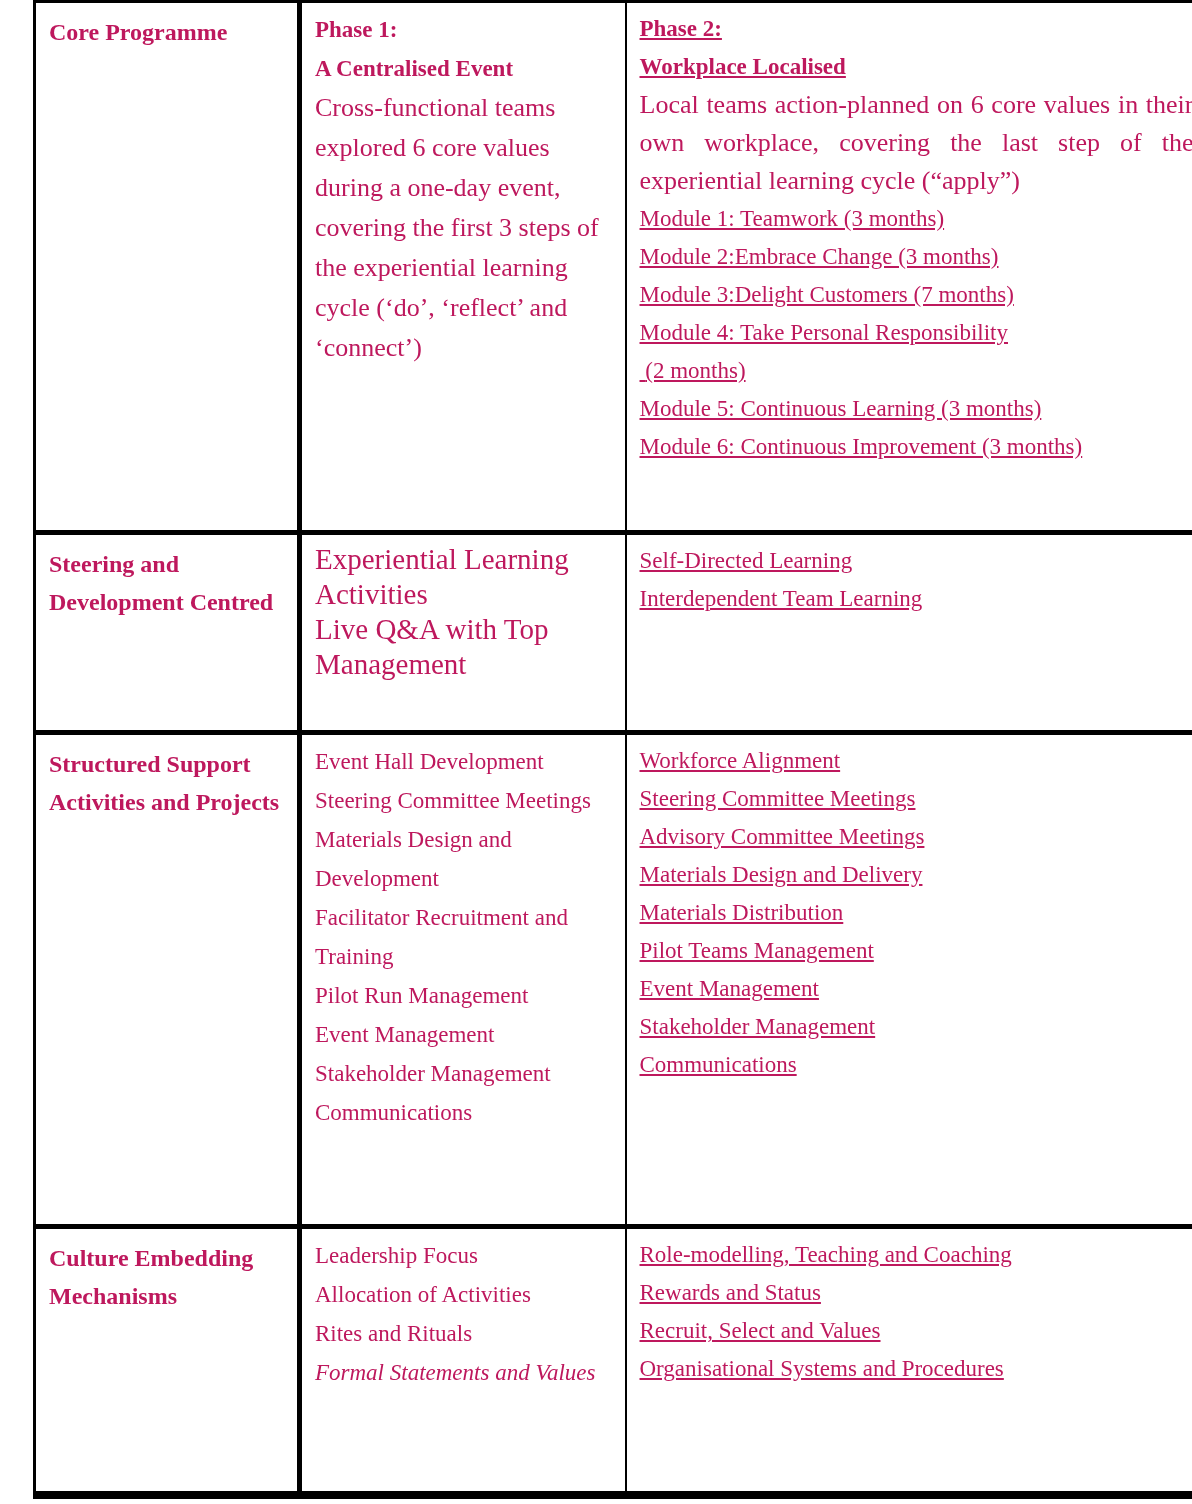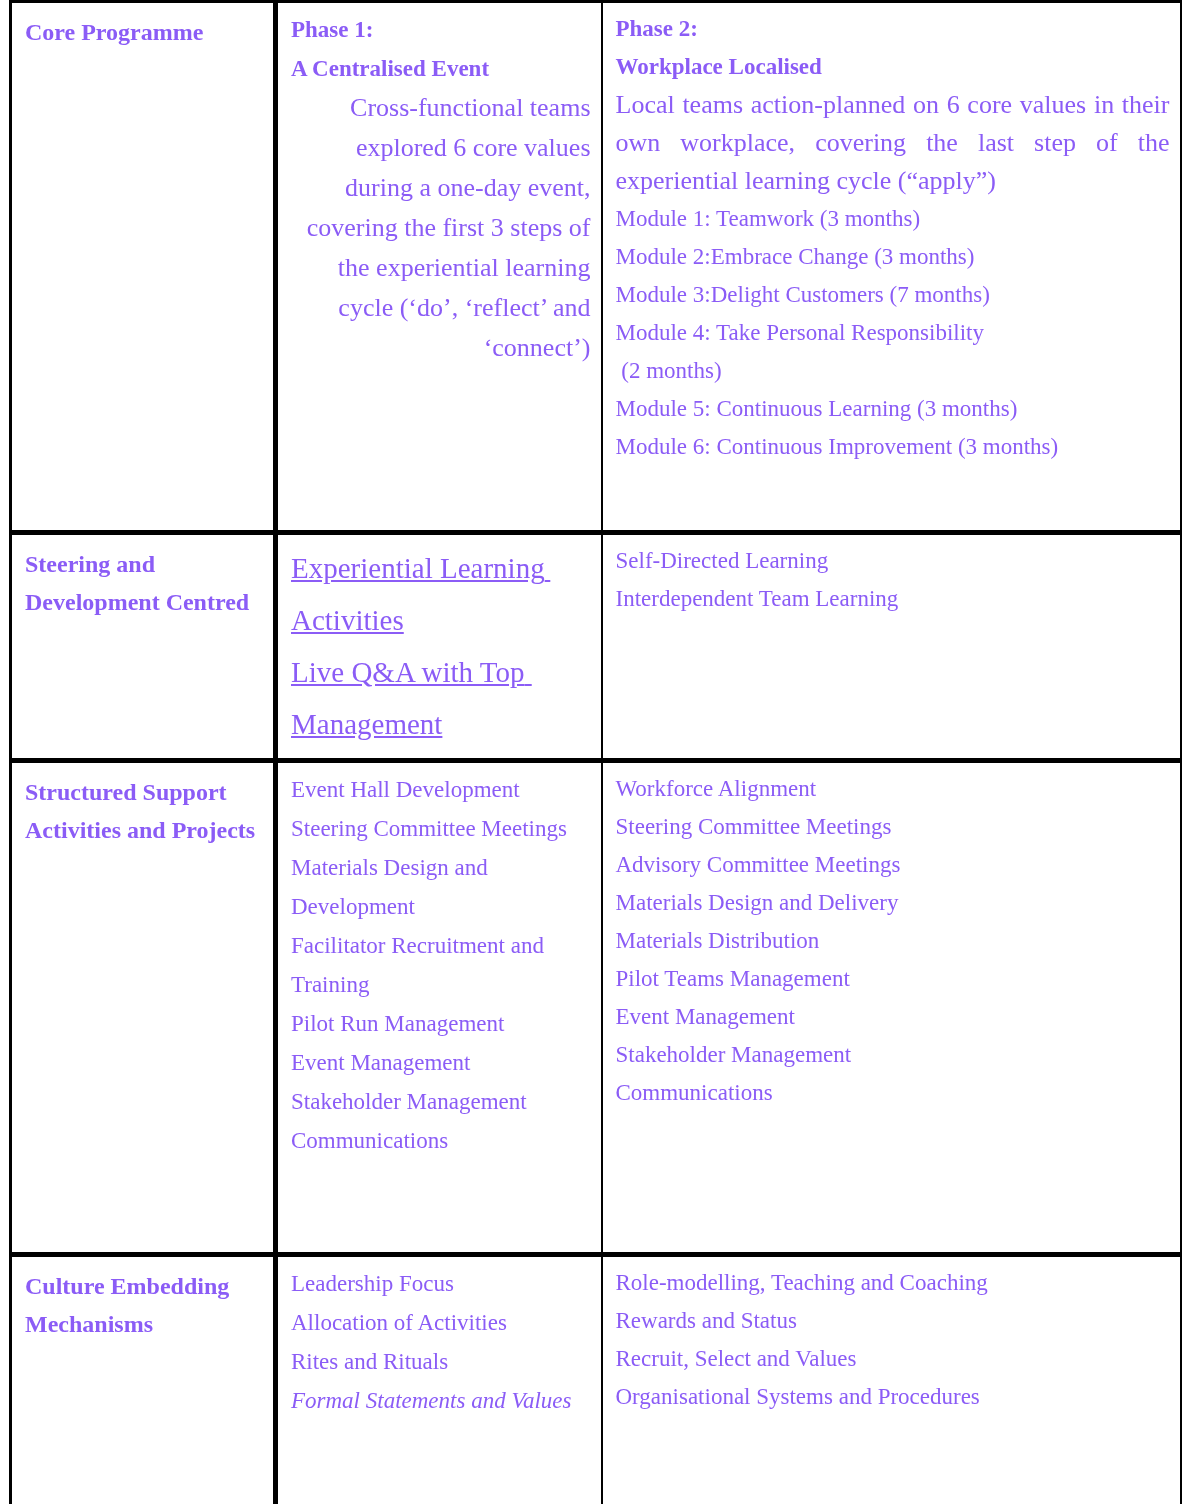--- a/index.html
+++ b/index.html
@@ -2,21 +2,22 @@
 <html><head>
 <meta charset="utf-8">
 <style>
   html, body { margin: 0; padding: 0; background: #ffffff; }
   .page {
     position: relative;
     width: 1050px;
     height: 1504px;
     background: #ffffff;
     font-family: "Liberation Serif", "DejaVu Serif", serif;
-    color: #8b5cf6;
+    color: #be185d;
+    margin-left: 24px;
   }
   table.matrix {
     border-collapse: collapse;
     table-layout: fixed;
     width: 1170px;
     margin-left: 9px;
     margin-top: 0;
   }
   td {
     vertical-align: top;
@@ -46,29 +47,29 @@
     font-weight: 700;
     font-size: 26px;
   }
   .c2 .cell-heading .line { line-height: 40px; }
   .c3 .cell-heading .line { line-height: 38px; }
 
   .cell-body {
     font-size: 26px;
     margin: 0;
   }
-  .c2 .cell-body { line-height: 40px; text-align: right; }
+  .c2 .cell-body { line-height: 40px; text-align: left; }
   .c3 .cell-body { line-height: 38px; text-align: justify; }
 
   .lines { font-size: 23px; }
   .lines .line { white-space: pre-wrap; }
-  .c3 .lines .line { line-height: 38px; }
+  .c3 .lines .line { line-height: 38px; text-decoration: underline; }
   .c2 .lines .line { line-height: 39px; }
   tr.r2 td.c2 .lines { font-size: 29px; }
-  tr.r2 td.c2 .lines .line { line-height: 52px; text-decoration: underline; }
+  tr.r2 td.c2 .lines .line { line-height: 35px; }
   tr.r4 td.c2 .lines .line.justify { text-align: justify; font-style: italic; }
 </style>
 </head>
 <body>
 
 <div class="page">
   <table class="matrix">
     <colgroup>
       <col style="width:265px">
       <col style="width:326px">

